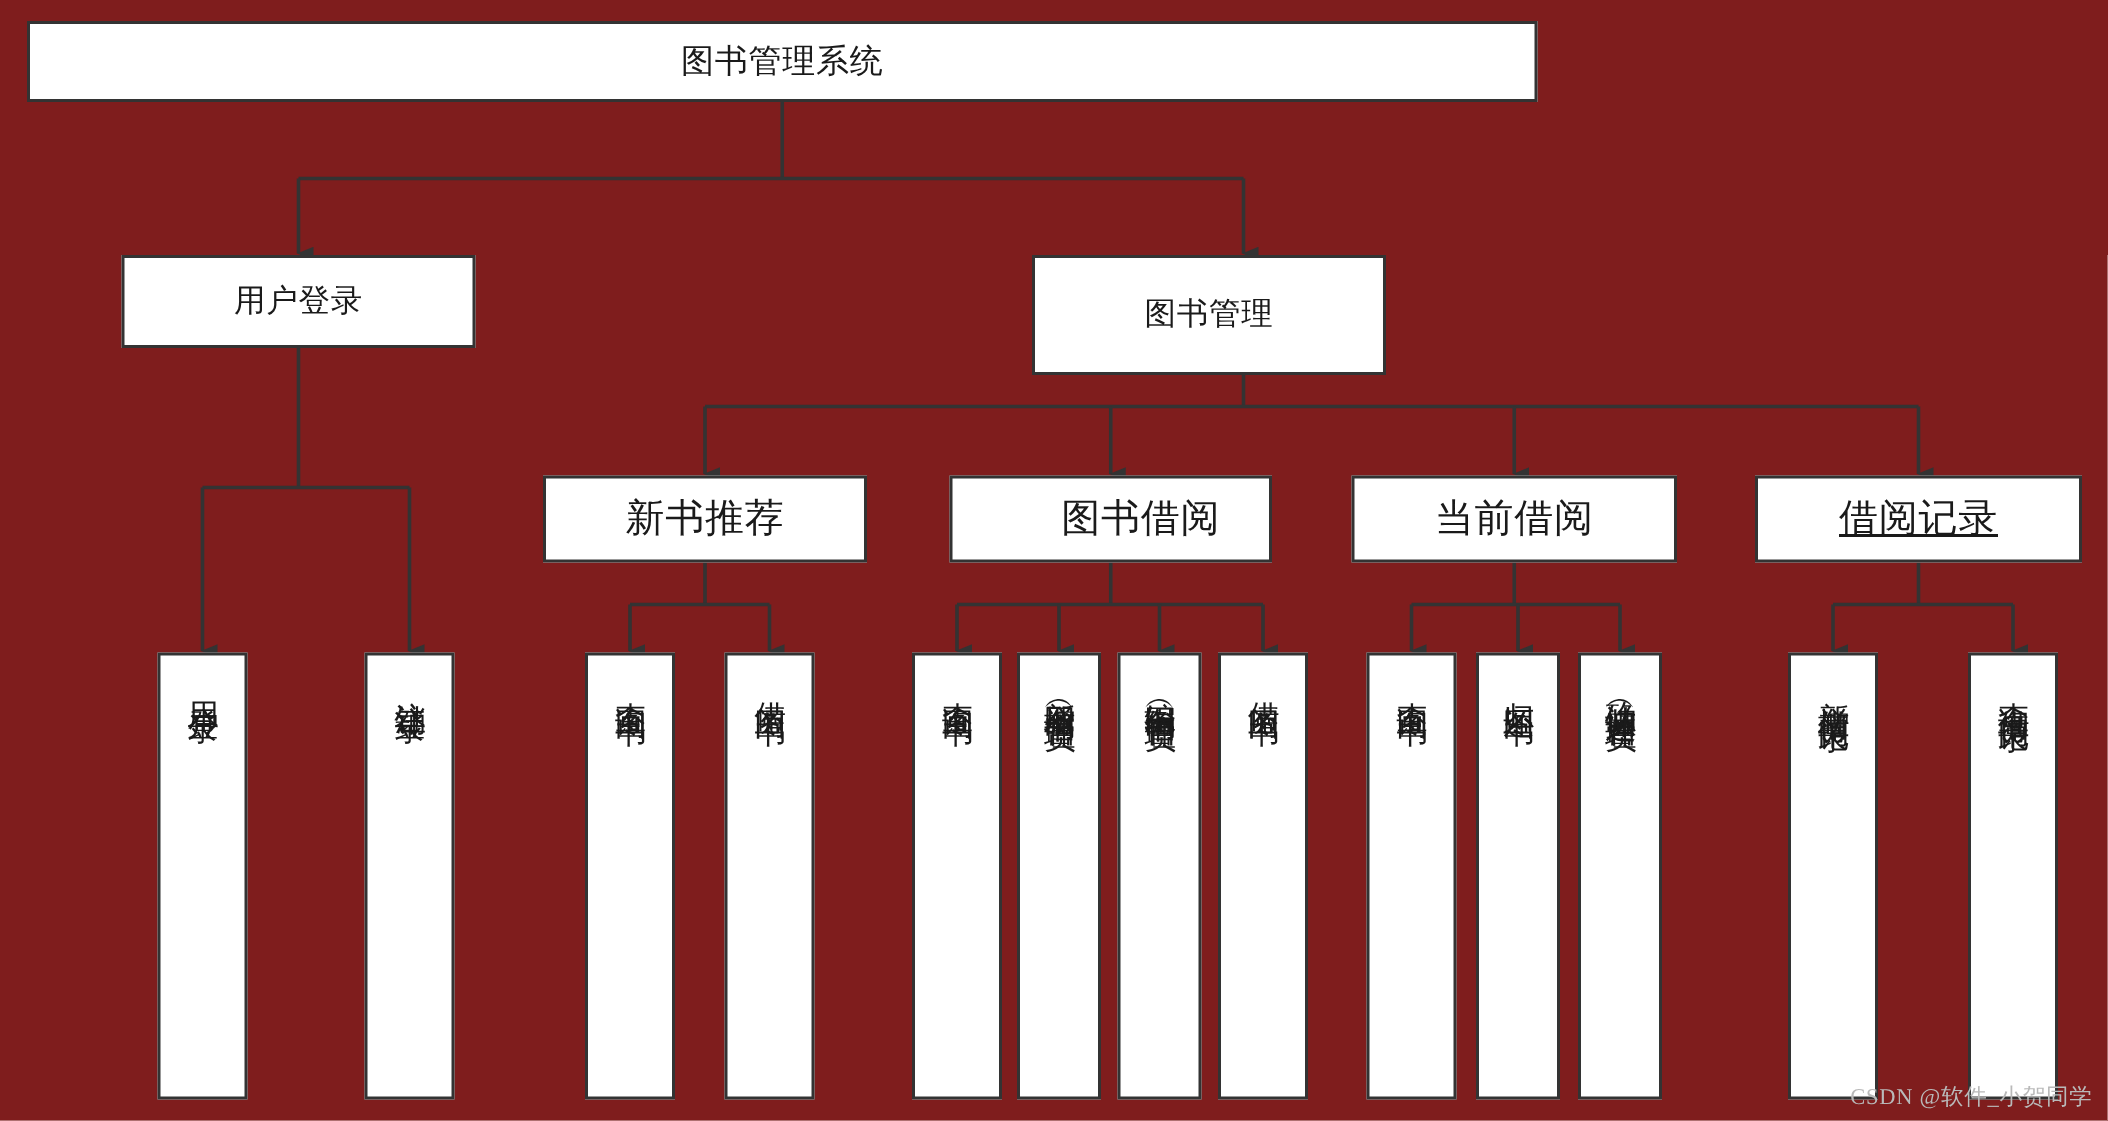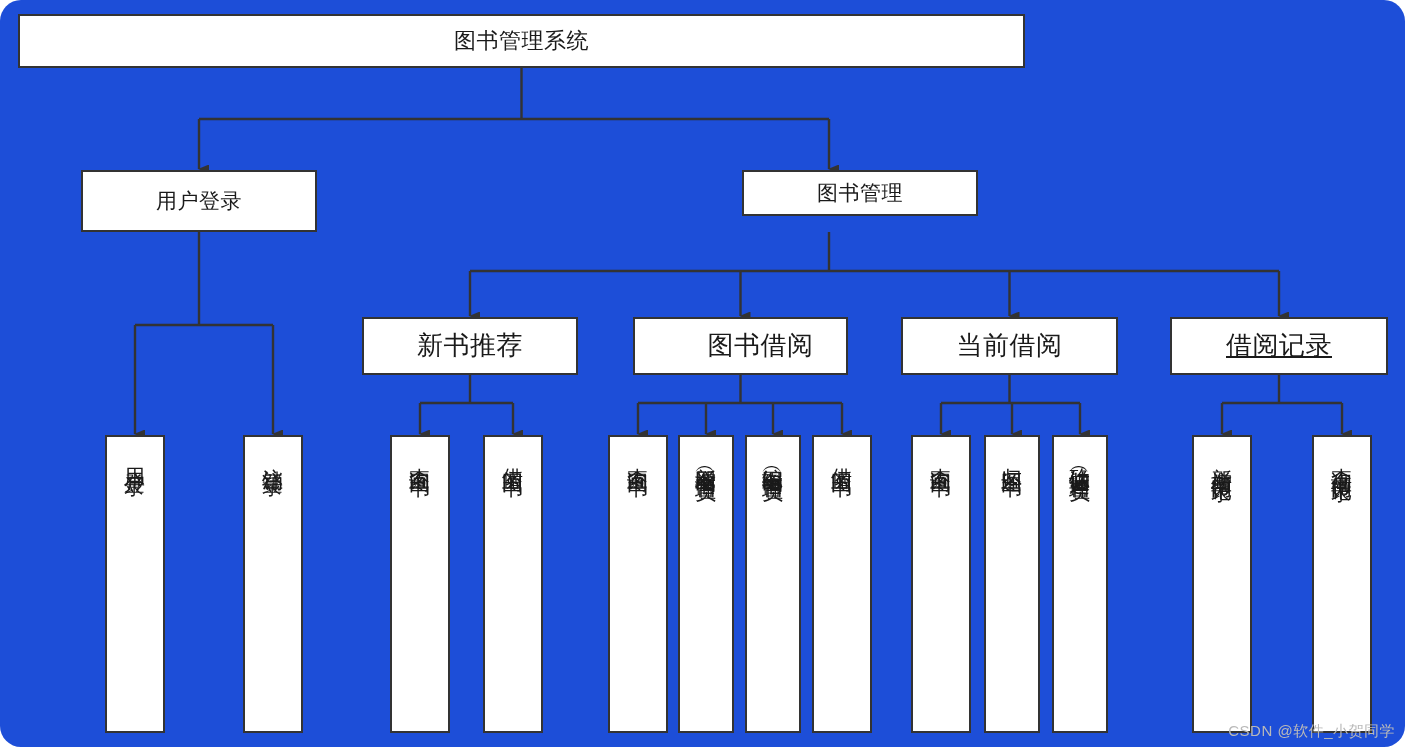--- a/index.html
+++ b/index.html
@@ -2,21 +2,21 @@
 <html><head>
 <meta charset="utf-8">
 <title>图书管理系统功能结构图</title>
 <style>
   html,body{margin:0;padding:0;background:#ffffff;}
   body{
     width:1405px;height:747px;
     font-family:"Liberation Sans","DejaVu Sans",sans-serif;
     overflow:hidden;position:relative;
   }
-  #diagram-root{position:relative;width:1405px;height:747px;background:#1d4ed8;border-radius:21px;}
+  #diagram-root{position:relative;width:1405px;height:747px;background:#7f1d1d;}
   svg#tree-svg{position:absolute;left:0;top:0;width:1405px;height:747px;display:block;}
   .node-box{
     position:absolute;
     background:#ffffff;
     border:2px solid #333333;
     box-sizing:border-box;
     display:flex;
     align-items:center;
     justify-content:center;
     color:#1a1a1a;
@@ -43,21 +43,21 @@
     line-height:1;
     white-space:nowrap;
   }
   .node-leaf.leaf-tall .node-label{letter-spacing:2px;}
   #watermark{
     position:absolute;
     right:10px;
     bottom:6px;
     font-size:15px;
     color:#b9b9b9;
-    font-family:Liberation Sans, sans-serif;
+    font-family:Liberation Serif, serif;
     white-space:nowrap;
     pointer-events:none;
     letter-spacing:0.5px;
   }
 </style>
 </head>
 <body>
 
 <div id="diagram-root">
 
@@ -104,21 +104,21 @@
       </g>
   </svg>
 
   <div id="node-layer">
       <div class="node-box node-root" style="left: 18px; top: 14px; width: 1007px; height: 54px;">
         <span class="node-label">图书管理系统</span>
       </div>
       <div class="node-box node-l2" style="left: 81px; top: 170px; width: 236px; height: 62px;">
         <span class="node-label">用户登录</span>
       </div>
-      <div class="node-box node-l2" style="left: 742px; top: 170px; width: 236px; height: 46px;">
+      <div class="node-box node-l2" style="left: 688px; top: 170px; width: 236px; height: 80px;">
         <span class="node-label">图书管理</span>
       </div>
       <div class="node-box node-l3" style="left: 362px; top: 317px; width: 216px; height: 58px;">
         <span class="node-label">新书推荐</span>
       </div>
       <div class="node-box node-l3" style="left: 633px; top: 317px; width: 215px; height: 58px; padding-left: 40px;">
         <span class="node-label">图书借阅</span>
       </div>
       <div class="node-box node-l3" style="left: 901px; top: 317px; width: 217px; height: 58px; align-items: center;">
         <span class="node-label">当前借阅</span>

